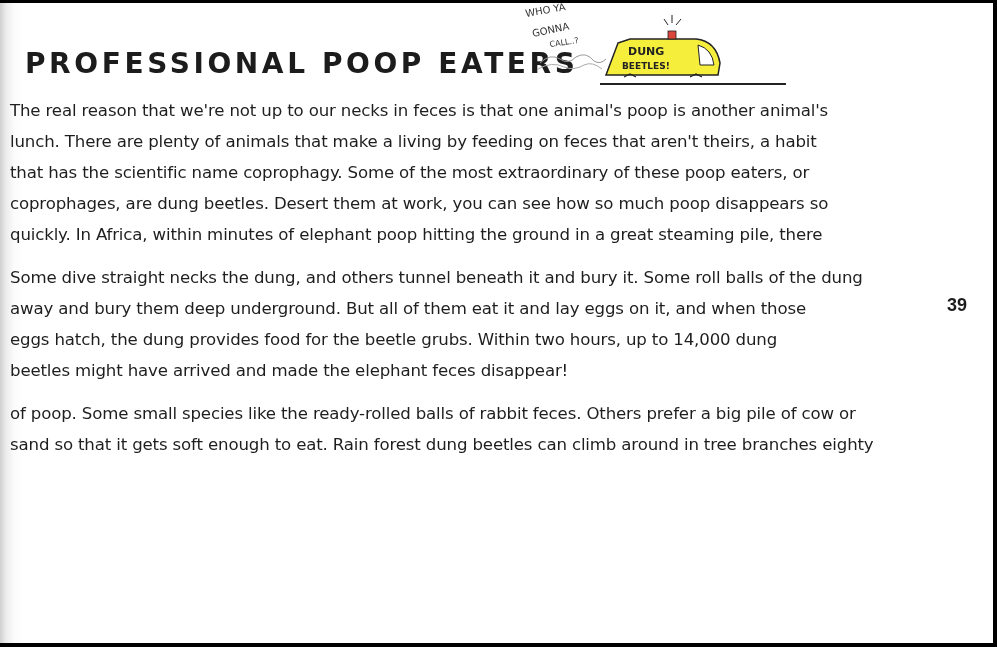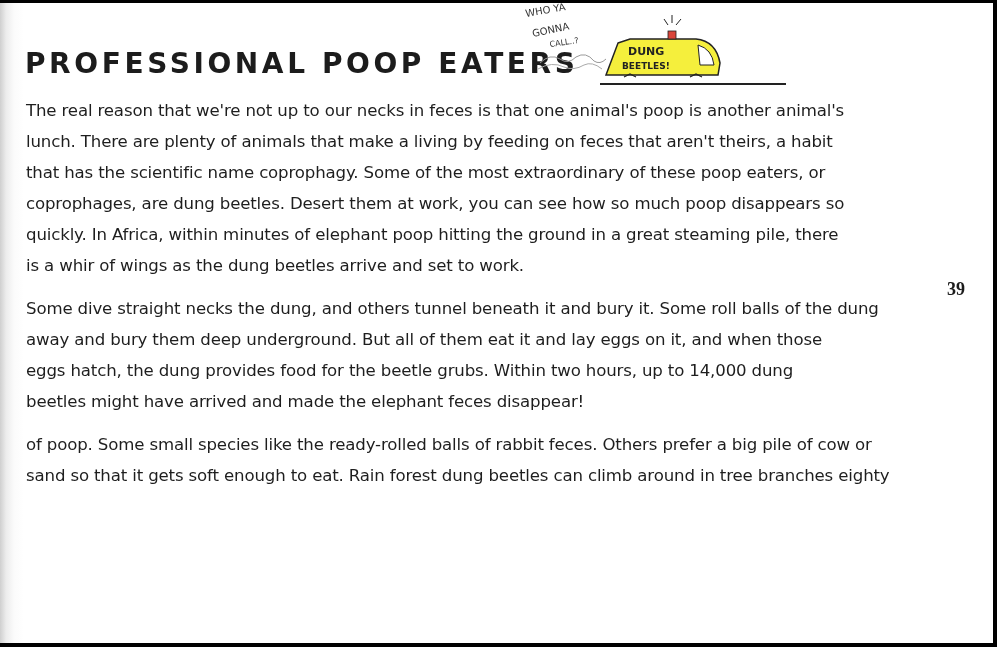--- a/index.html
+++ b/index.html
@@ -18,25 +18,25 @@
   }
   .rule {
     position: absolute; left: 600px; top: 80px; width: 186px; height: 2px; background: #222;
   }
   .cartoon { position: absolute; left: 520px; top: 0px; width: 220px; height: 82px; }
   .body-text {
     position: absolute; left: 10px; top: 92px; width: 920px;
     font-family: "DejaVu Sans", sans-serif; font-size: 16.6px; color: #1e1e1e;
     letter-spacing: -0.15px;
   }
-  .para { margin: 0 0 12px 16px; }
+  .para { margin: 0 0 12px 0; }
   .line { display: block; height: 31px; line-height: 31px; white-space: nowrap; }
   .page-number {
-    position: absolute; left: 947px; top: 276px;
-    font-family: Liberation Serif, serif; font-weight: bold; font-size: 18px; color: #1c1c1c;
+    position: absolute; left: 947px; top: 292px;
+    font-family: Liberation Sans, sans-serif; font-weight: bold; font-size: 18px; color: #1c1c1c;
   }
 </style>
 </head>
 <body>
 
 <div class="page">
 
   <div class="heading">PROFESSIONAL POOP EATERS</div>
 
   <svg class="cartoon" viewBox="0 0 220 82">
@@ -58,21 +58,20 @@
 
   <div class="page-number">39</div>
 
   <div class="body-text">
     <p class="para">
       <span class="line">The real reason that we're not up to our necks in feces is that one animal's poop is another animal's</span>
       <span class="line">lunch. There are plenty of animals that make a living by feeding on feces that aren't theirs, a habit</span>
       <span class="line">that has the scientific name coprophagy. Some of the most extraordinary of these poop eaters, or</span>
       <span class="line">coprophages, are dung beetles. Desert them at work, you can see how so much poop disappears so</span>
       <span class="line">quickly. In Africa, within minutes of elephant poop hitting the ground in a great steaming pile, there</span>
-      <span class="line">is a whir of wings as the dung beetles arrive and set to work.</span>
     </p>
     <p class="para">
       <span class="line">Some dive straight necks the dung, and others tunnel beneath it and bury it. Some roll balls of the dung</span>
       <span class="line">away and bury them deep underground. But all of them eat it and lay eggs on it, and when those</span>
       <span class="line">eggs hatch, the dung provides food for the beetle grubs. Within two hours, up to 14,000 dung</span>
       <span class="line">beetles might have arrived and made the elephant feces disappear!</span>
     </p>
     <p class="para">
       <span class="line">of poop. Some small species like the ready-rolled balls of rabbit feces. Others prefer a big pile of cow or</span>
       <span class="line">sand so that it gets soft enough to eat. Rain forest dung beetles can climb around in tree branches eighty</span>

